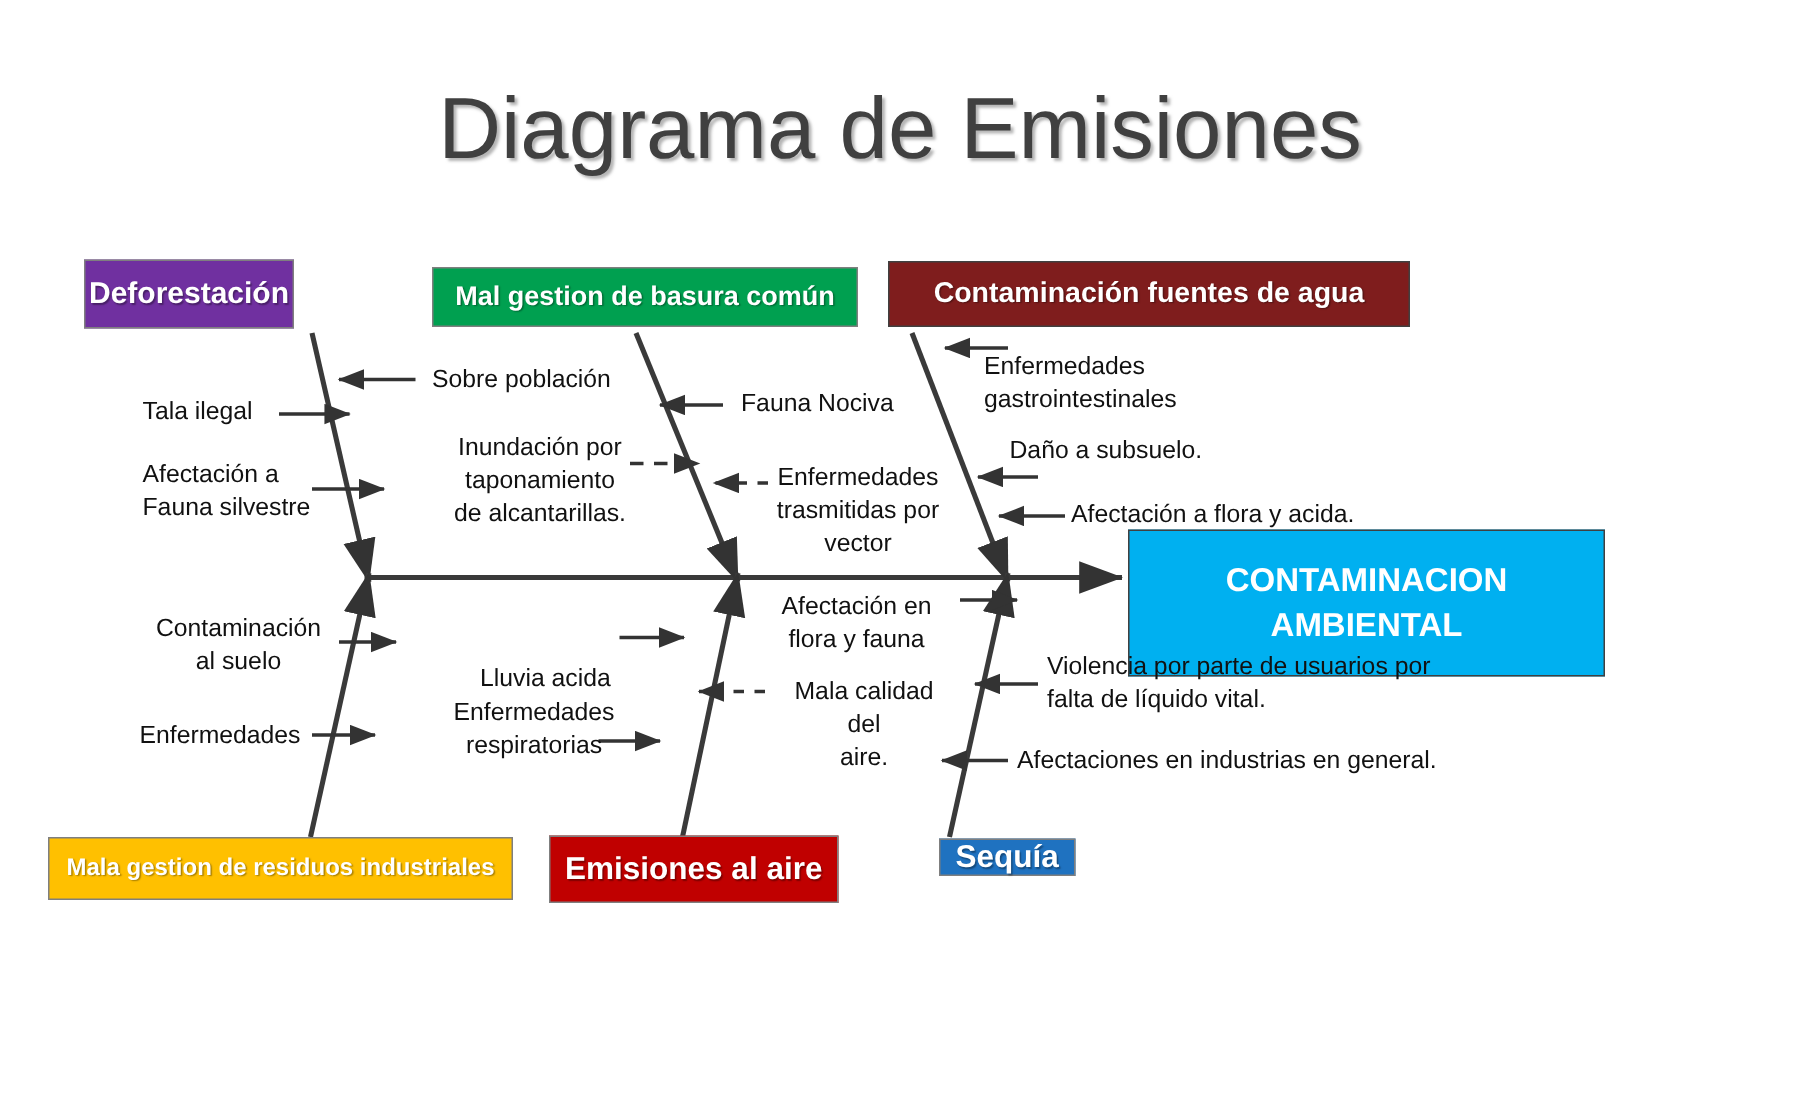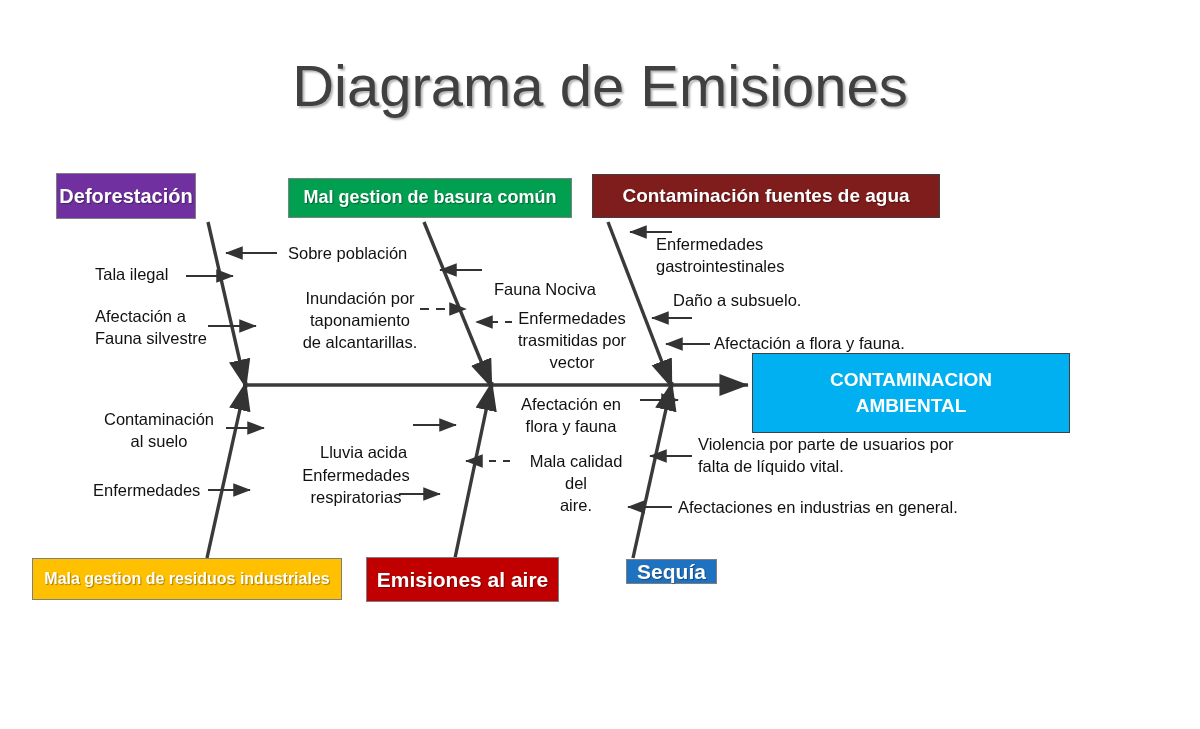--- a/index.html
+++ b/index.html
@@ -60,26 +60,26 @@
     white-space: nowrap;
   }
 
   
   #effect-box {
     position: absolute;
     box-sizing: border-box;
     left: 752px;
     top: 353px;
     width: 318px;
-    height: 80px;
+    height: 98px;
     background: #00B0F0;
     border: 1px solid #404040;
     color: #ffffff;
     font-weight: bold;
-    font-size: 19px;
+    font-size: 22px;
     line-height: 1.35;
     display: flex;
     flex-direction: column;
     align-items: center;
     justify-content: center;
     text-align: left;
   }
 
   
   .cause {
@@ -176,32 +176,32 @@
 
   <div class="cause left" style="left:95px; top:306px;">Afectación a
 Fauna silvestre</div>
 
   <div class="cause left" style="left:288px; top:243px;">Sobre población</div>
 
   <div class="cause center" style="left:296px; top:288px; width:128px;">Inundación por
 taponamiento
 de alcantarillas.</div>
 
-  <div class="cause left" style="left:494px; top:259px;margin-top:20px;">Fauna Nociva</div>
+  <div class="cause left" style="left:494px; top:259px;">Fauna Nociva</div>
 
   <div class="cause center" style="left:514px; top:308px; width:116px;">Enfermedades
 trasmitidas por
 vector</div>
 
   <div class="cause left" style="left:656px; top:234px;">Enfermedades
 gastrointestinales</div>
 
   <div class="cause left" style="left:673px; top:290px;">Daño a subsuelo.</div>
 
-  <div class="cause left" style="left:714px; top:333px;">Afectación a flora y fauna.</div>
+  <div class="cause left" style="left:714px; top:333px;">Afectación a flora y acida.</div>
 
   <div class="cause center" style="left:96px; top:409px; width:126px;">Contaminación
 al suelo</div>
 
   <div class="cause left" style="left:93px; top:480px;">Enfermedades</div>
 
   <div class="cause left" style="left:320px; top:414px;margin-top:28px;">Lluvia acida</div>
 
   <div class="cause center" style="left:297px; top:465px; width:118px;">Enfermedades
 respiratorias</div>

